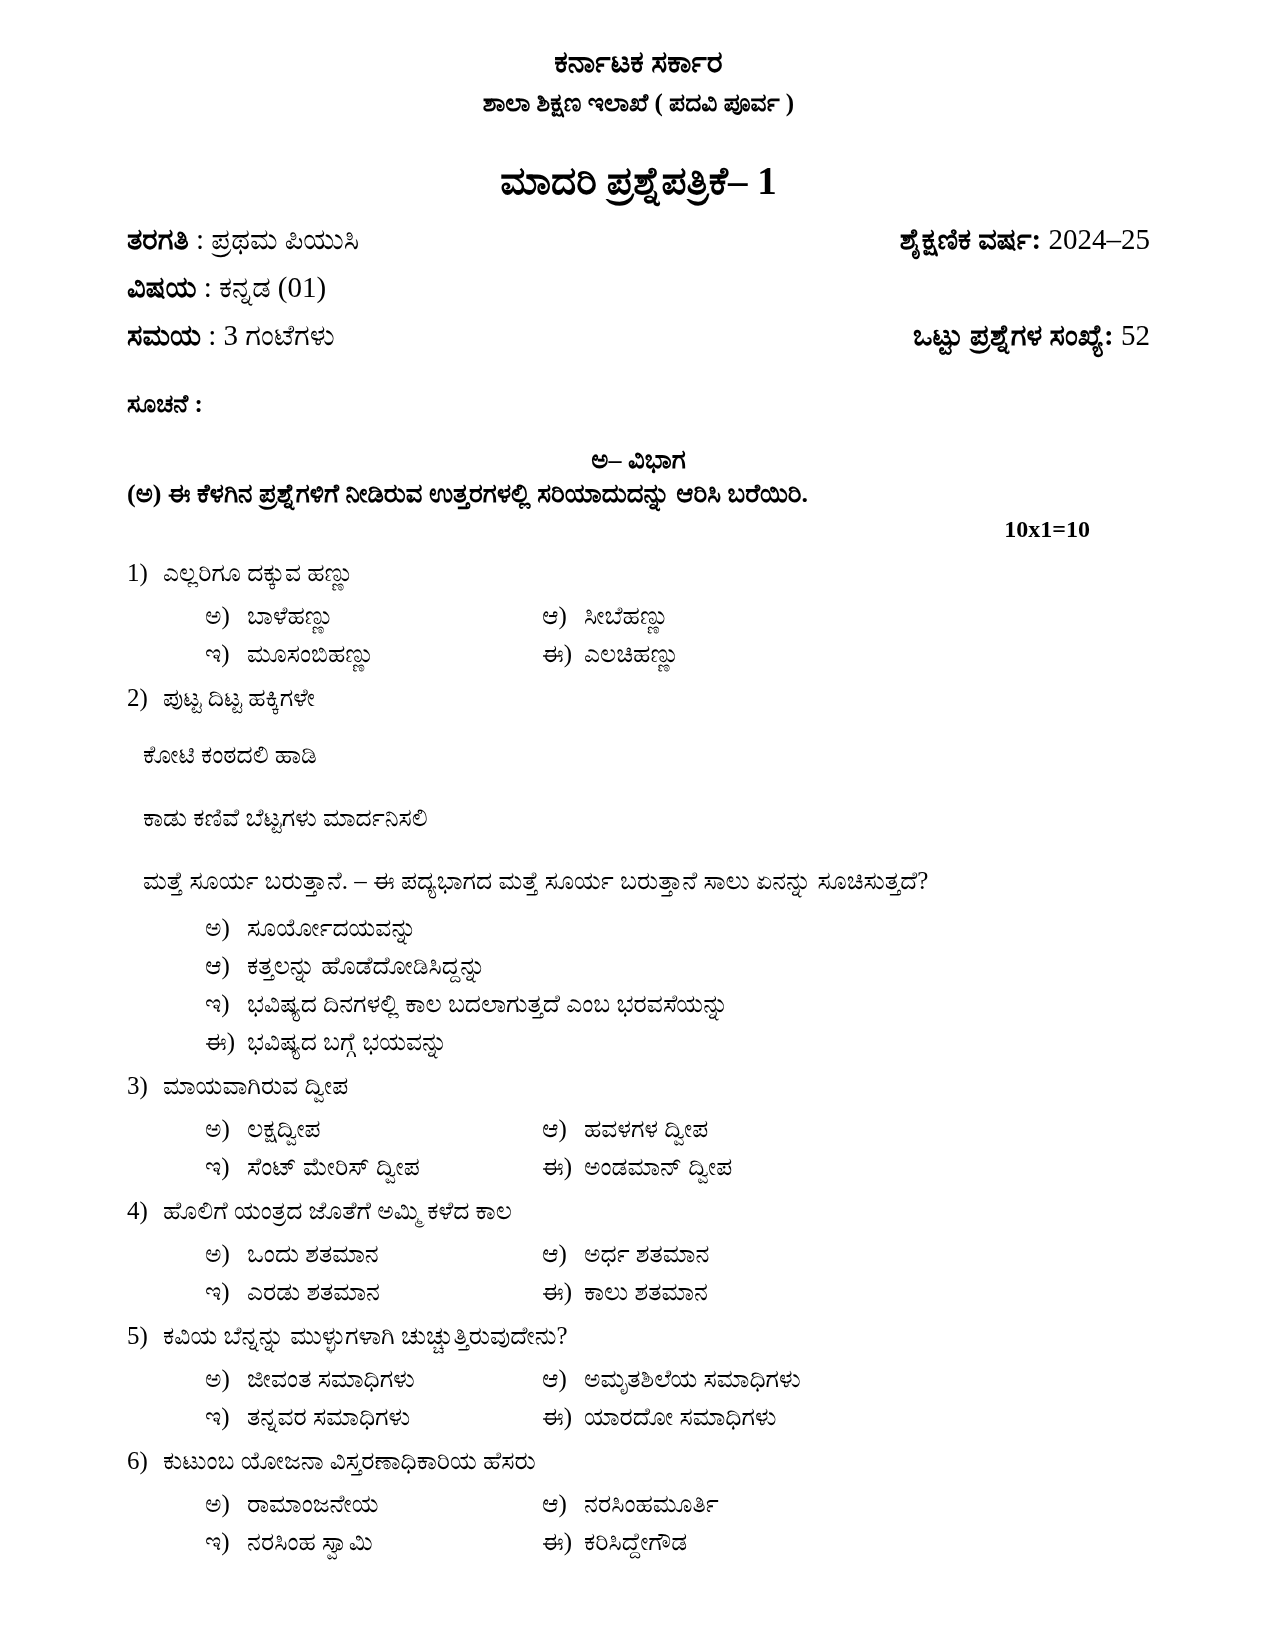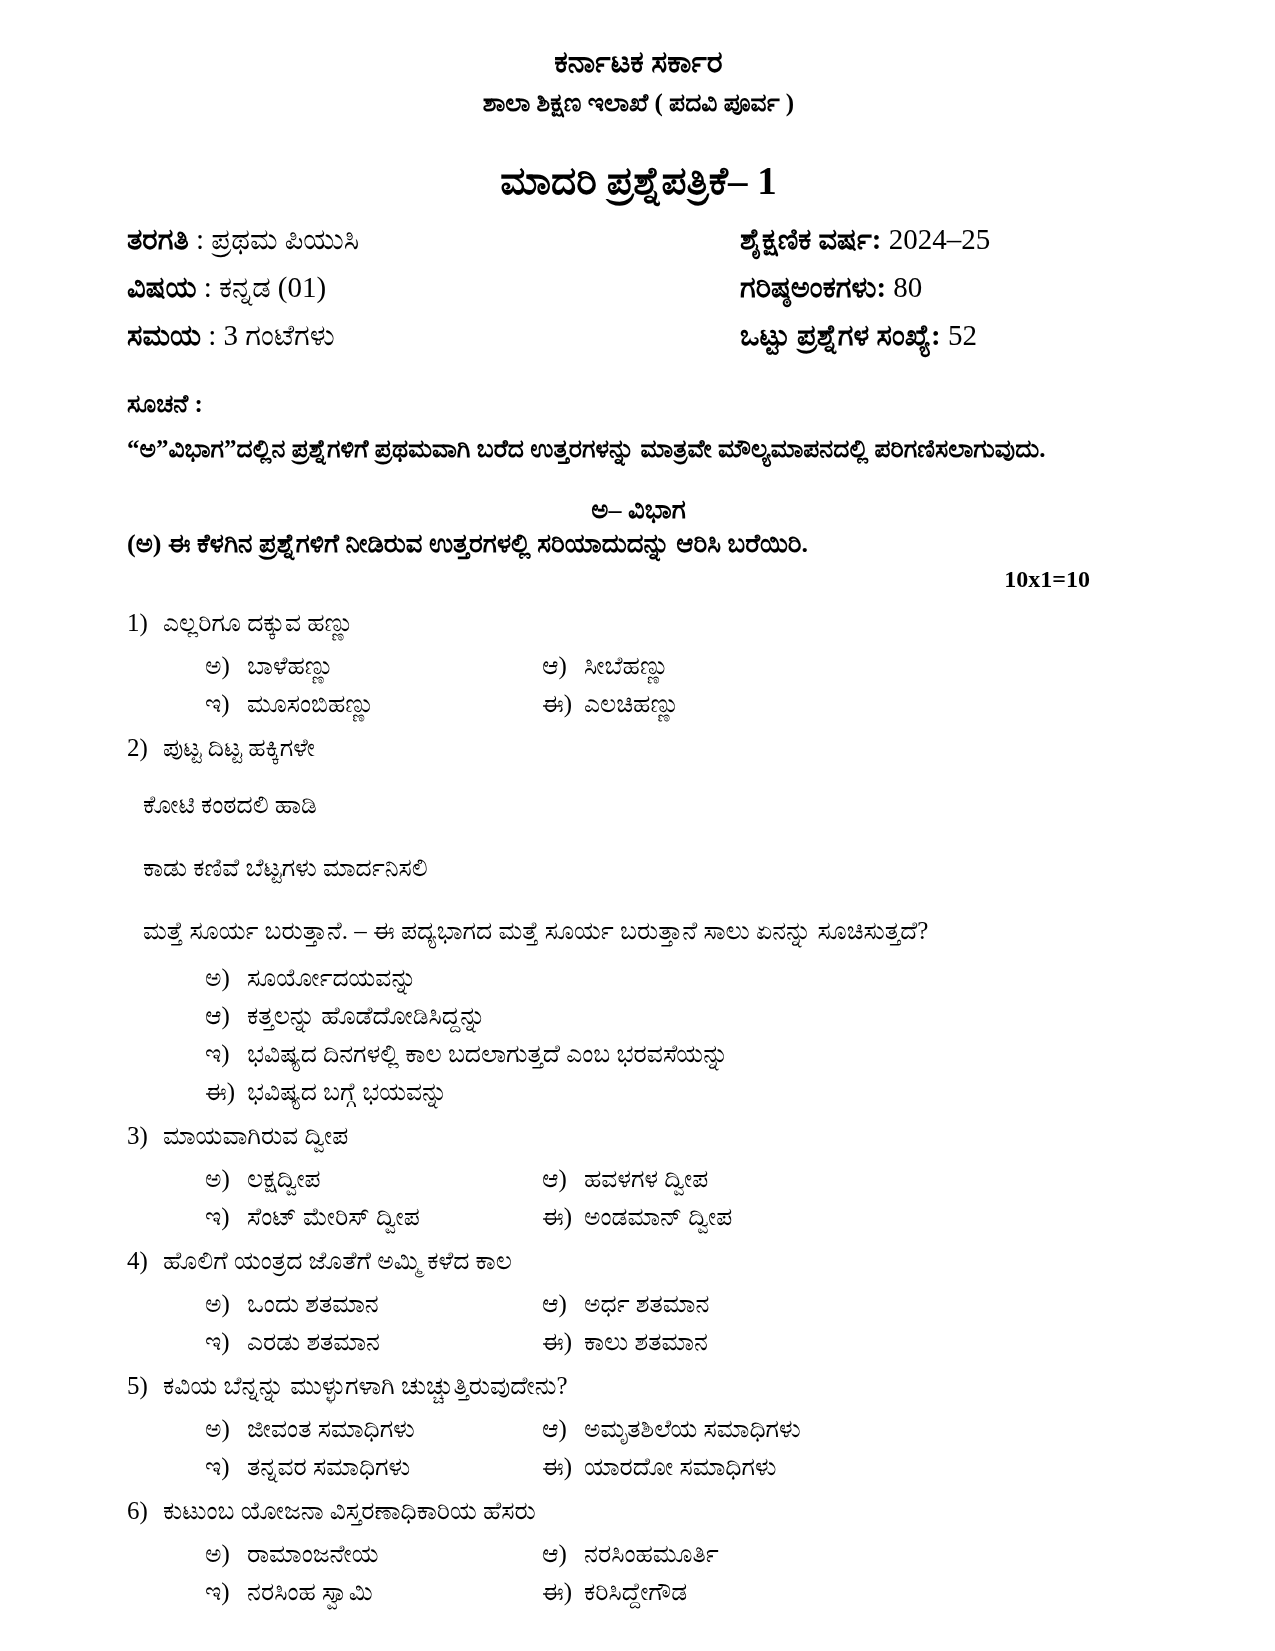--- a/index.html
+++ b/index.html
@@ -25,21 +25,21 @@
 
   .meta { margin-top: 20px; }
   .meta-row {
     display: flex;
     justify-content: space-between;
     font-size: 29px;
     margin-top: 18px;
     line-height: 30px;
   }
   .meta-left { flex: 0 0 auto; }
-  .meta-right { flex: 0 0 410px; text-align: left; }
+  .meta-right { flex: 0 0 410px; text-align: right; }
 
   .notice-label { font-size: 25px; font-weight: bold; margin-top: 40px; }
   .notice-body {
     font-size: 25px;
     font-weight: bold;
     margin-top: 10px;
     line-height: 40px;
     text-align: justify;
     text-align-last: left;
   }
@@ -94,30 +94,28 @@
 
   <div class="title-paper center">ಮಾದರಿ ಪ್ರಶ್ನೆಪತ್ರಿಕೆ– 1</div>
 
   <div class="meta">
     <div class="meta-row">
       <div class="meta-left"><span class="bold">ತರಗತಿ</span><span> : </span><span>ಪ್ರಥಮ ಪಿಯುಸಿ</span></div>
       <div class="meta-right"><span class="bold">ಶೈಕ್ಷಣಿಕ ವರ್ಷ</span><span class="bold">: </span><span>2024–25</span></div>
     </div>
     <div class="meta-row">
       <div class="meta-left"><span class="bold">ವಿಷಯ</span><span> : </span><span>ಕನ್ನಡ (01)</span></div>
-      <div class="meta-right"><span class="bold">ಗರಿಷ್ಠಅಂಕಗಳು</span><span class="bold">: </span><span>80</span></div>
     </div>
     <div class="meta-row">
       <div class="meta-left"><span class="bold">ಸಮಯ</span><span> : </span><span>3 ಗಂಟೆಗಳು</span></div>
       <div class="meta-right"><span class="bold">ಒಟ್ಟು ಪ್ರಶ್ನೆಗಳ ಸಂಖ್ಯೆ</span><span class="bold">: </span><span>52</span></div>
     </div>
   </div>
 
   <div class="notice-label">ಸೂಚನೆ :</div>
-  <div class="notice-body">“ಅ”ವಿಭಾಗ”ದಲ್ಲಿನ ಪ್ರಶ್ನೆಗಳಿಗೆ ಪ್ರಥಮವಾಗಿ ಬರೆದ ಉತ್ತರಗಳನ್ನು ಮಾತ್ರವೇ ಮೌಲ್ಯಮಾಪನದಲ್ಲಿ ಪರಿಗಣಿಸಲಾಗುವುದು.</div>
 
   <div class="section-title center">ಅ– ವಿಭಾಗ</div>
   <div class="section-instr">(ಅ) ಈ ಕೆಳಗಿನ ಪ್ರಶ್ನೆಗಳಿಗೆ ನೀಡಿರುವ ಉತ್ತರಗಳಲ್ಲಿ ಸರಿಯಾದುದನ್ನು ಆರಿಸಿ ಬರೆಯಿರಿ.</div>
   <div class="marks">10x1=10</div>
 
   <div id="questions">
       <div class="question">
         <div class="q-head">
           <span class="q-num">1)</span>
           <span>ಎಲ್ಲರಿಗೂ ದಕ್ಕುವ ಹಣ್ಣು</span>

